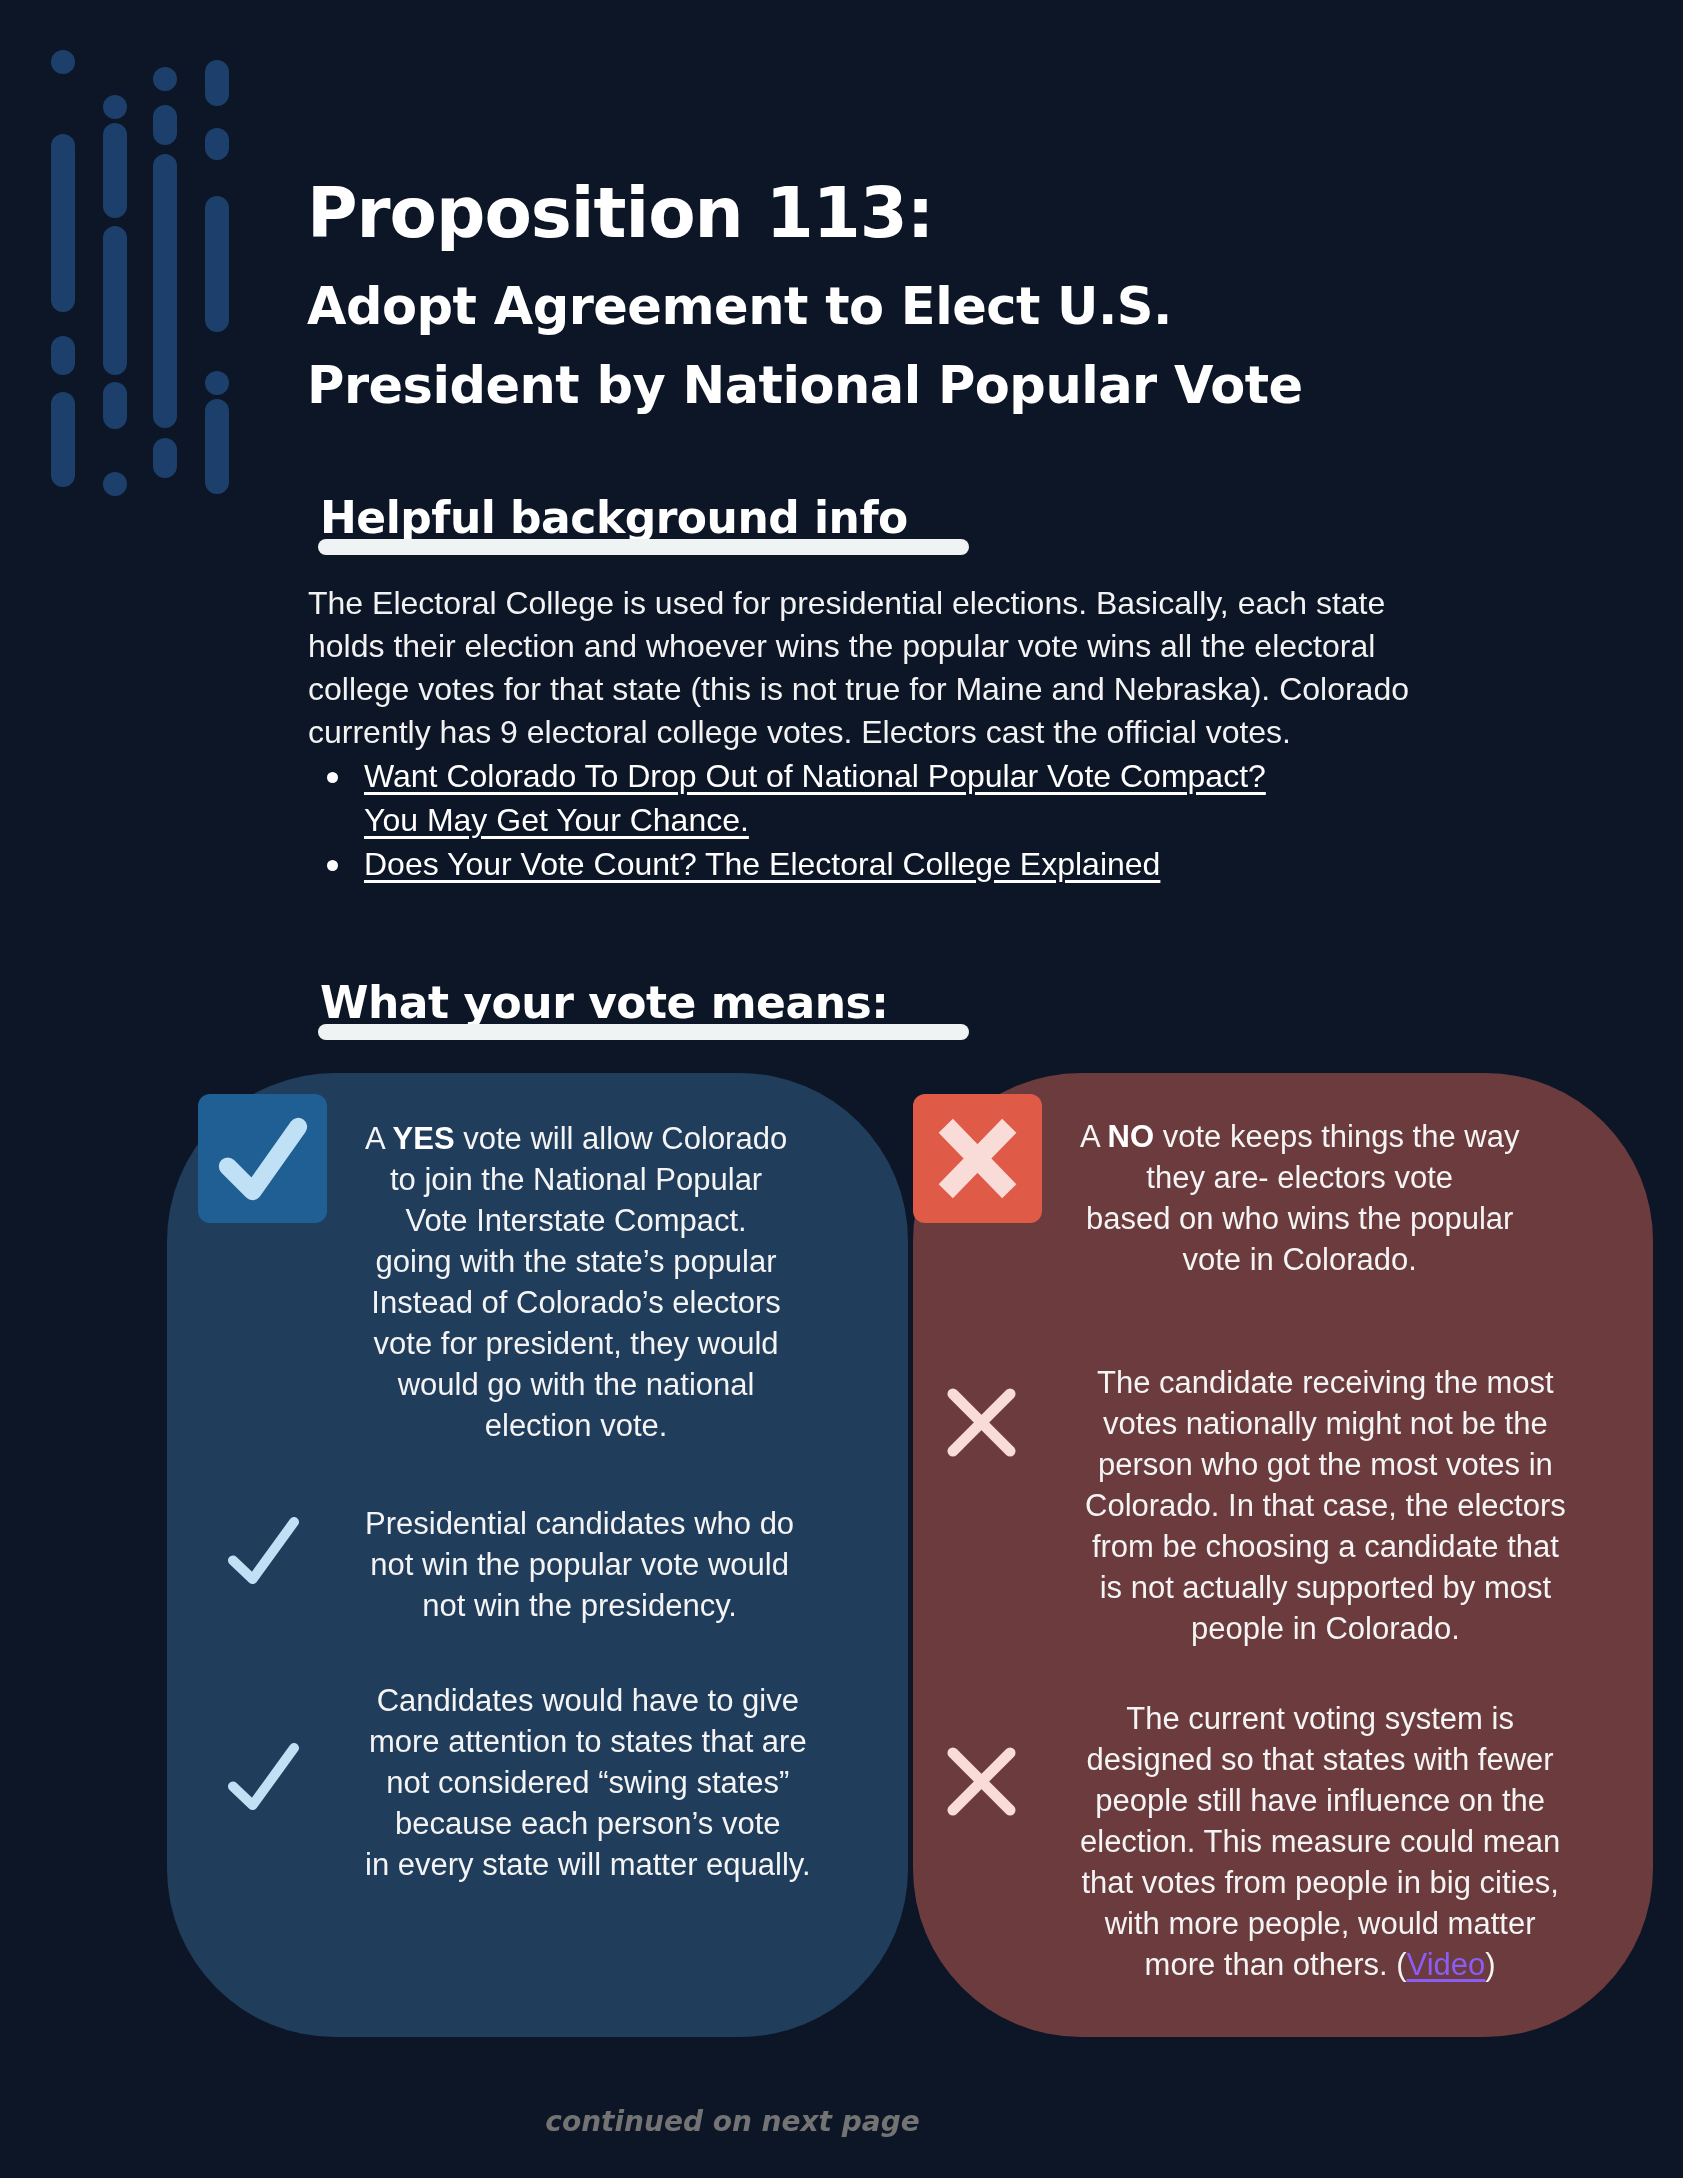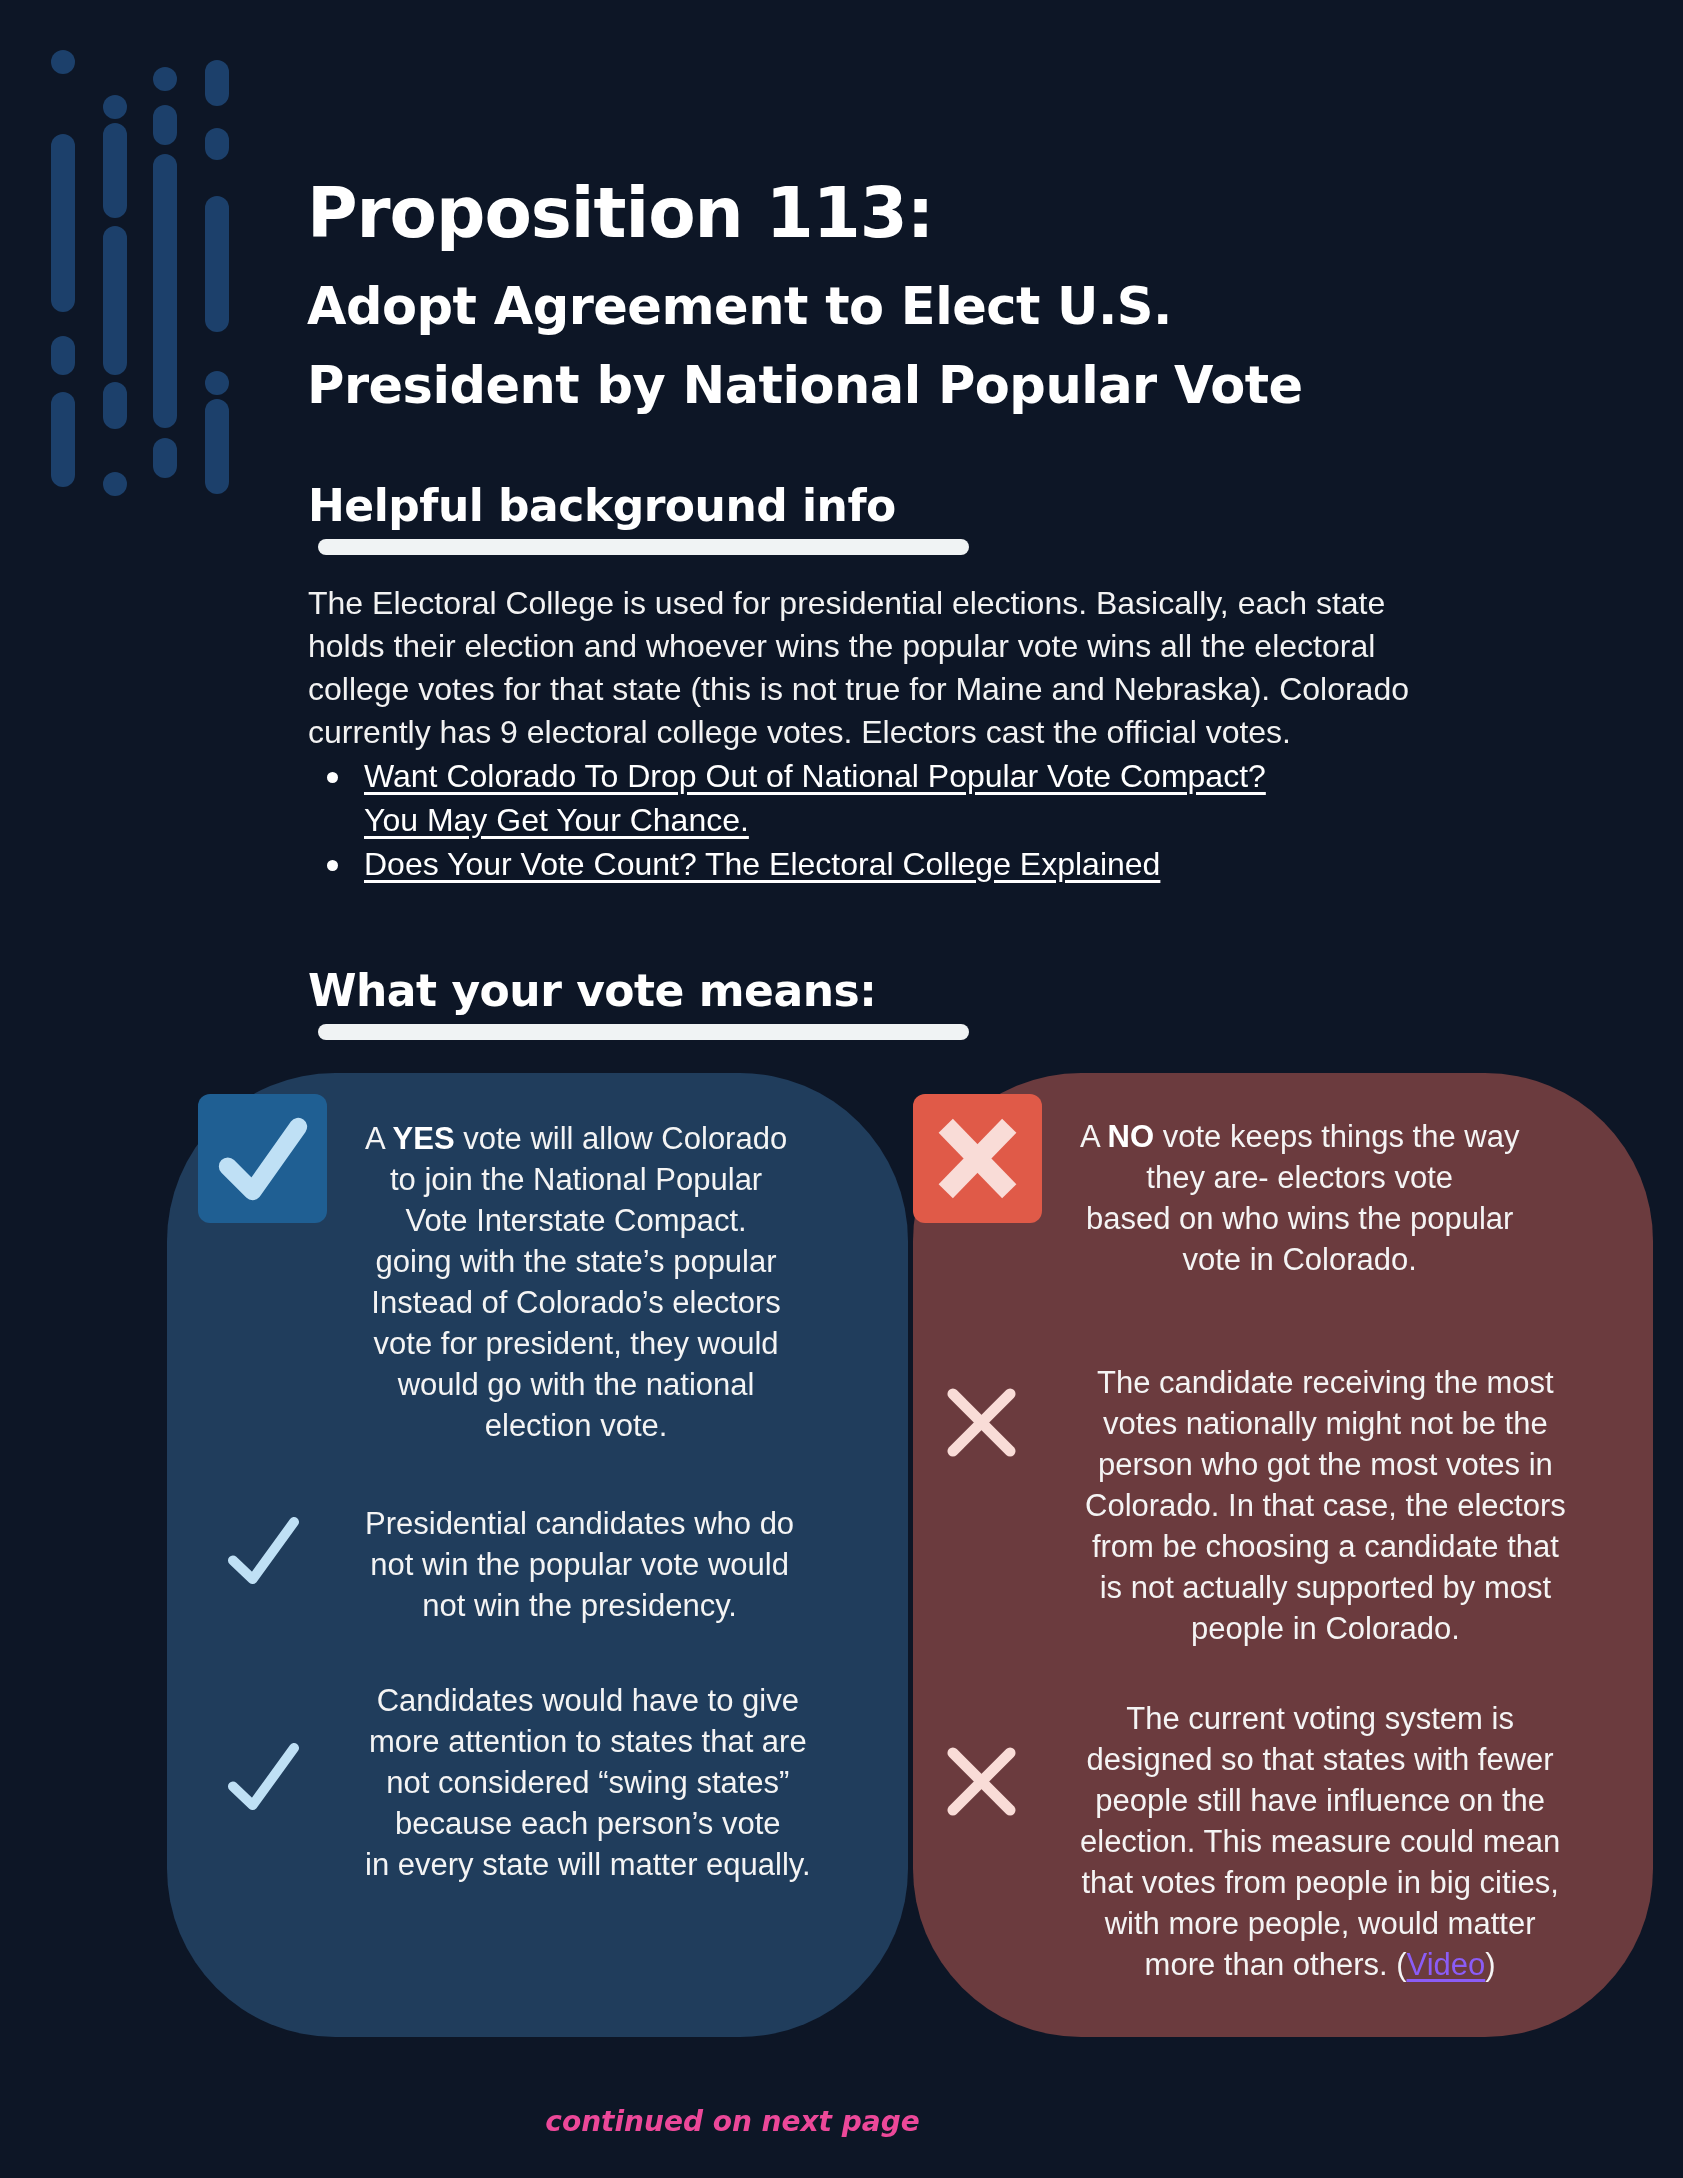--- a/index.html
+++ b/index.html
@@ -17,21 +17,21 @@
   }
   .title-sub {
     position: absolute; left: 307px; top: 267px;
     font-family: "DejaVu Sans", sans-serif; font-weight: bold;
     font-size: 51px; letter-spacing: -0.5px; line-height: 79px; margin: 0;
   }
   .title-sub span { display: block; }
   .section-heading {
     position: absolute; left: 308px;
     font-family: "DejaVu Sans", sans-serif; font-weight: bold;
-    font-size: 44px; letter-spacing: -0.5px; margin: 0; line-height: 50px;
+    font-size: 44px; letter-spacing: -0.5px; margin: 12px; line-height: 50px;
   }
   .underline-bar {
     position: absolute; left: 318px; width: 651px; height: 16px;
     background: #f0f3f4; border-radius: 8px;
   }
   .bg-para {
     position: absolute; left: 308px; top: 582px; width: 1247px;
     font-family: "Liberation Sans", sans-serif; font-size: 32px; line-height: 43px;
     color: #f2f2f2; margin: 0;
   }
@@ -69,21 +69,21 @@
     font-family: "Liberation Sans", sans-serif; font-size: 31px; line-height: 41px;
     color: #f4f4f4;
   }
   .point span.line { display: block; white-space: nowrap; text-align: center; }
   .point b { font-weight: bold; color: #ffffff; }
   .point a { color: #8b5cf6; text-decoration: underline; text-underline-offset: 4px; }
 
   .footer {
     position: absolute; left: 0; width: 1465px; top: 2105px; text-align: center;
     font-family: "DejaVu Sans", sans-serif; font-style: italic; font-weight: bold;
-    font-size: 28px; color: #ec4899; margin: 0;
+    font-size: 28px; color: #737373; margin: 0;
   }
 </style>
 </head>
 <body>
 
 <div>
 
   <div class="deco" style="left:51px;top:50px;height:24px;"></div>
   <div class="deco" style="left:51px;top:134px;height:178px;"></div>
   <div class="deco" style="left:51px;top:336px;height:39px;"></div>

